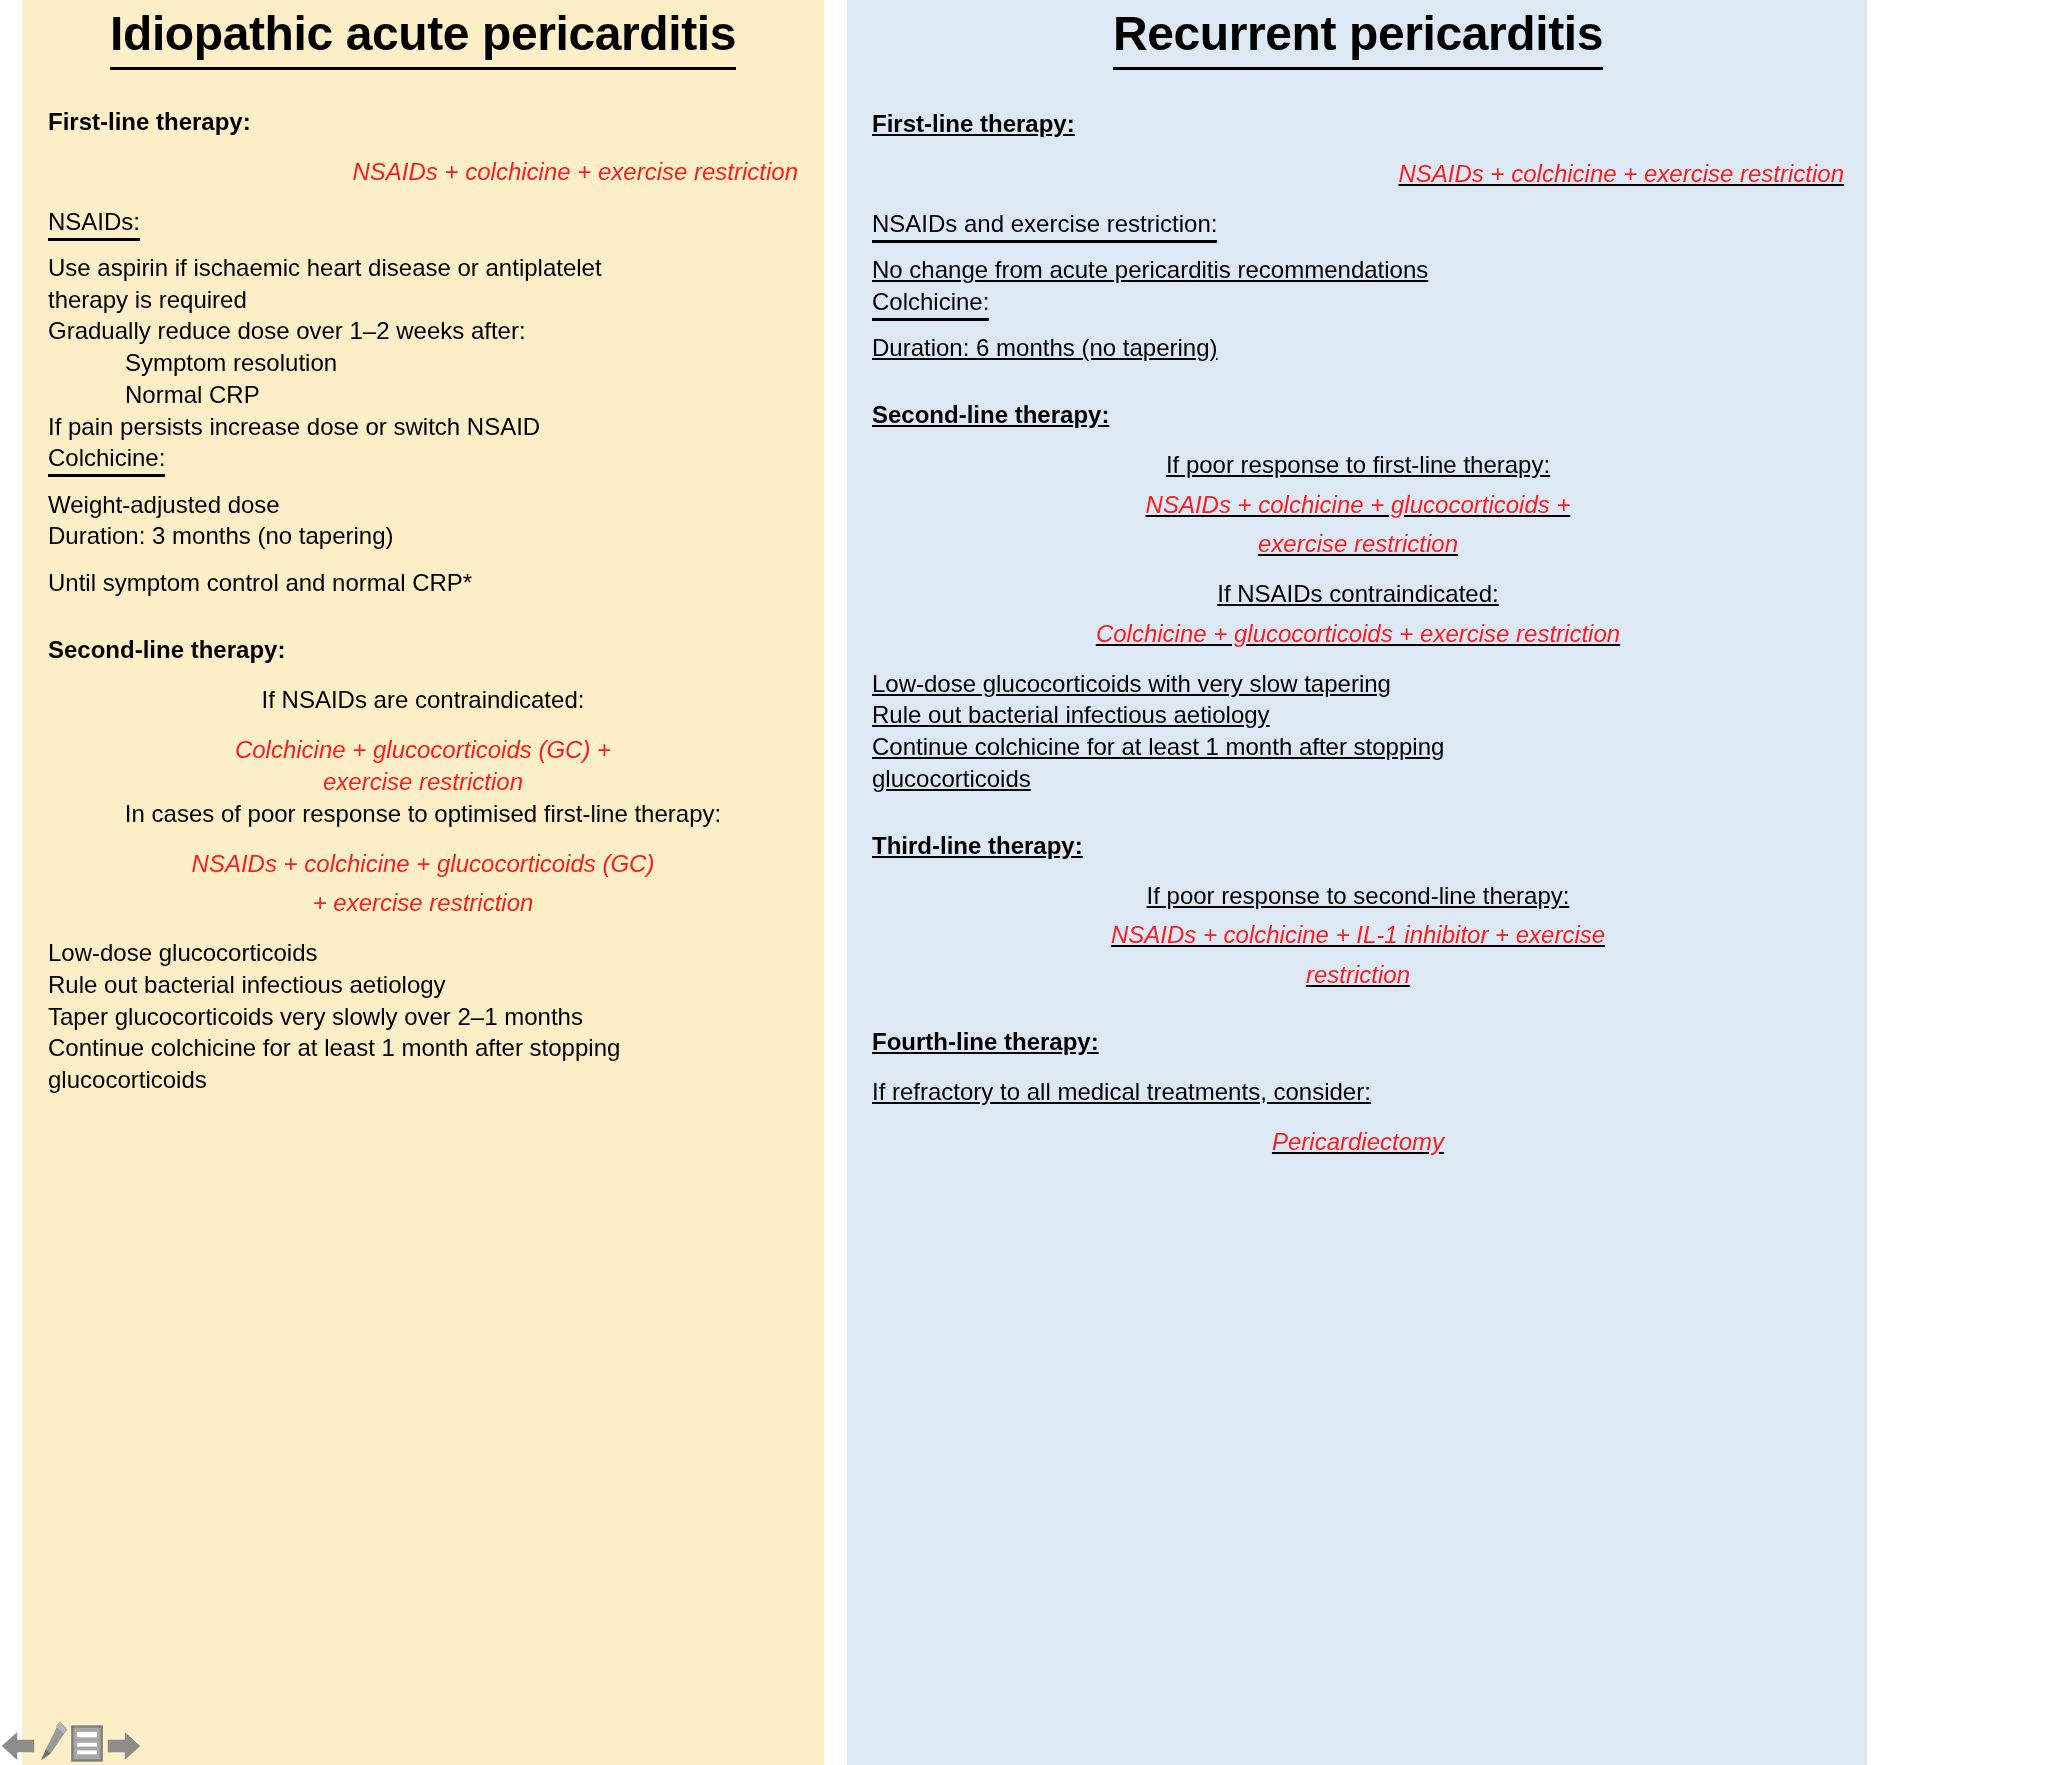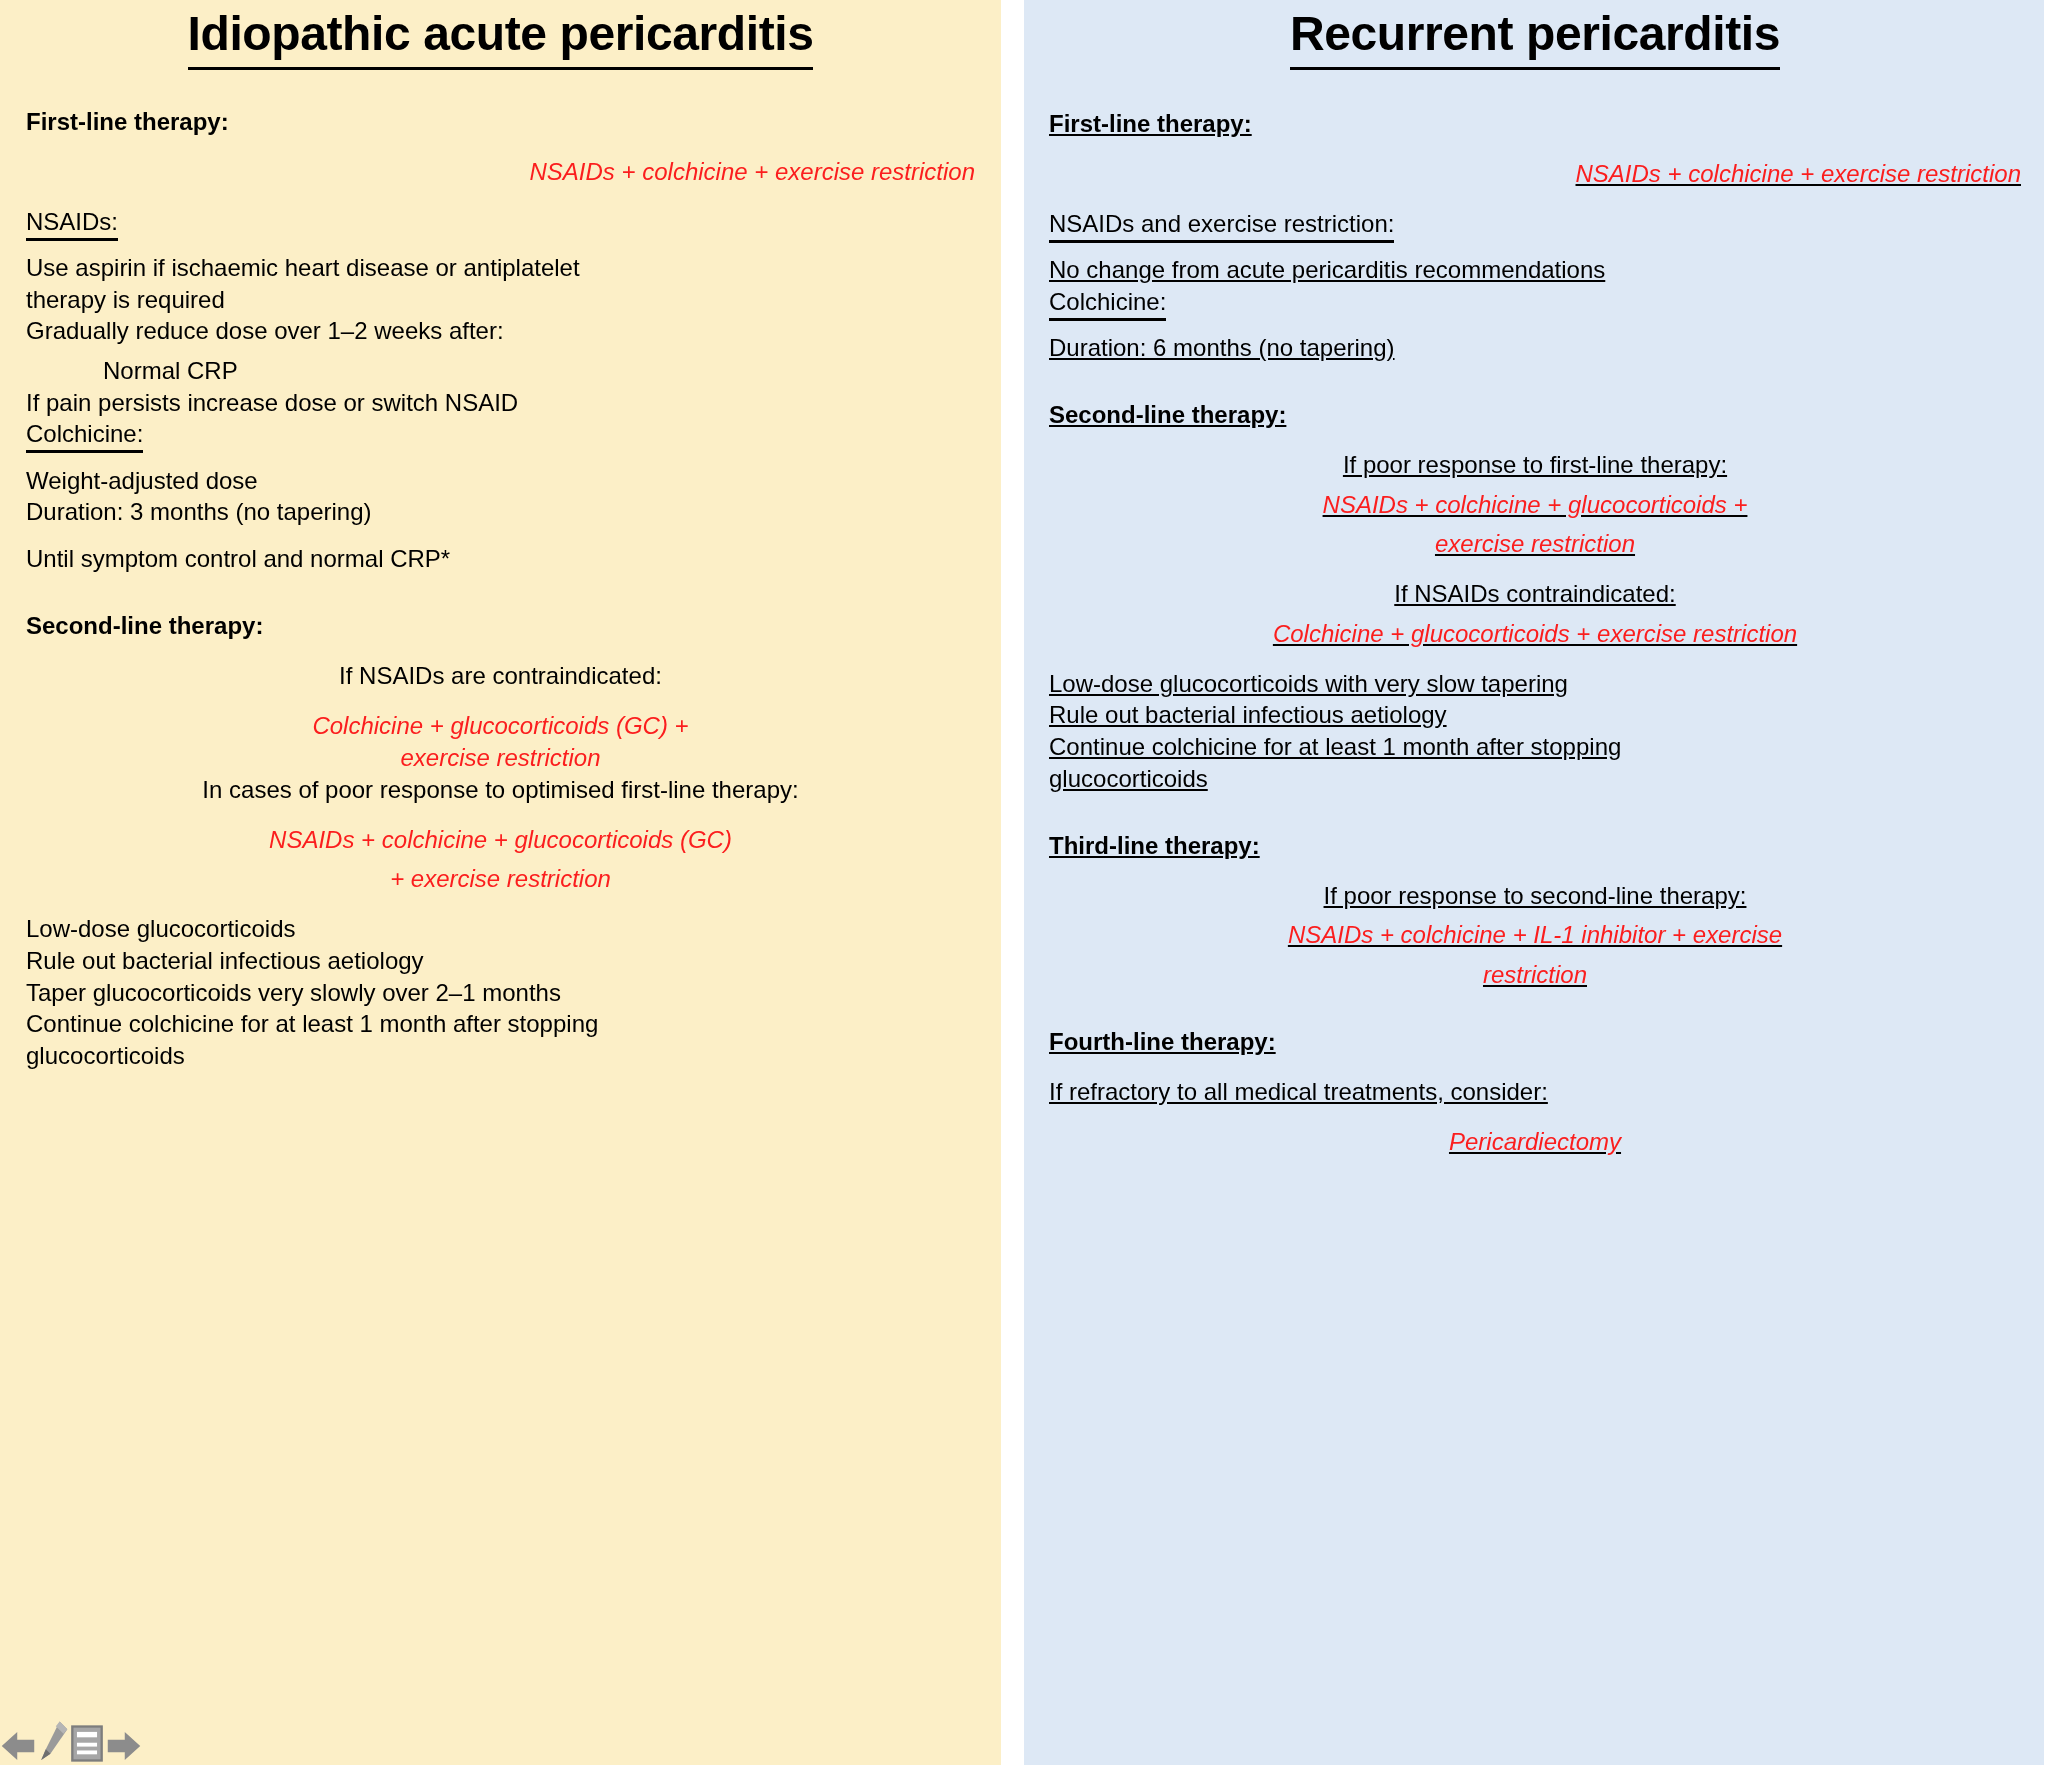--- a/index.html
+++ b/index.html
@@ -23,21 +23,22 @@
     align-items: stretch;
   }
 
   
   .panel {
     position: relative;
     box-sizing: border-box;
     overflow: hidden;
   }
   .panel-left {
-    width: 1001px;
+    width: 802px;
+    margin-left: 22px;
     background: #fcefc7;
     padding: 0 26px 0 26px;
   }
   .panel-spacer { width: 23px; }
   .panel-right {
     width: 1020px;
     background: #dde8f5;
     padding: 0 23px 0 25px;
     text-decoration: underline;
   }
@@ -122,20 +123,21 @@
       <div class="line">
         <span class="uhead">NSAIDs:</span>
       </div>
       <div class="sp-sm"></div>
       <div class="line">Use aspirin if ischaemic heart disease or antiplatelet</div>
       <div class="sp-xs"></div>
       <div class="line">therapy is required</div>
       <div class="sp-xs"></div>
       <div class="line">Gradually reduce dose over 1–2 weeks after:</div>
       <div class="sp-xs"></div>
+      <div class="line indent2">Symptom resolution</div>
       <div class="sp-xs"></div>
       <div class="line indent2">Normal CRP</div>
       <div class="sp-xs"></div>
       <div class="line">If pain persists increase dose or switch NSAID</div>
       <div class="sp-xs"></div>
 
       <div class="line">
         <span class="uhead">Colchicine:</span>
       </div>
       <div class="sp-sm"></div>

